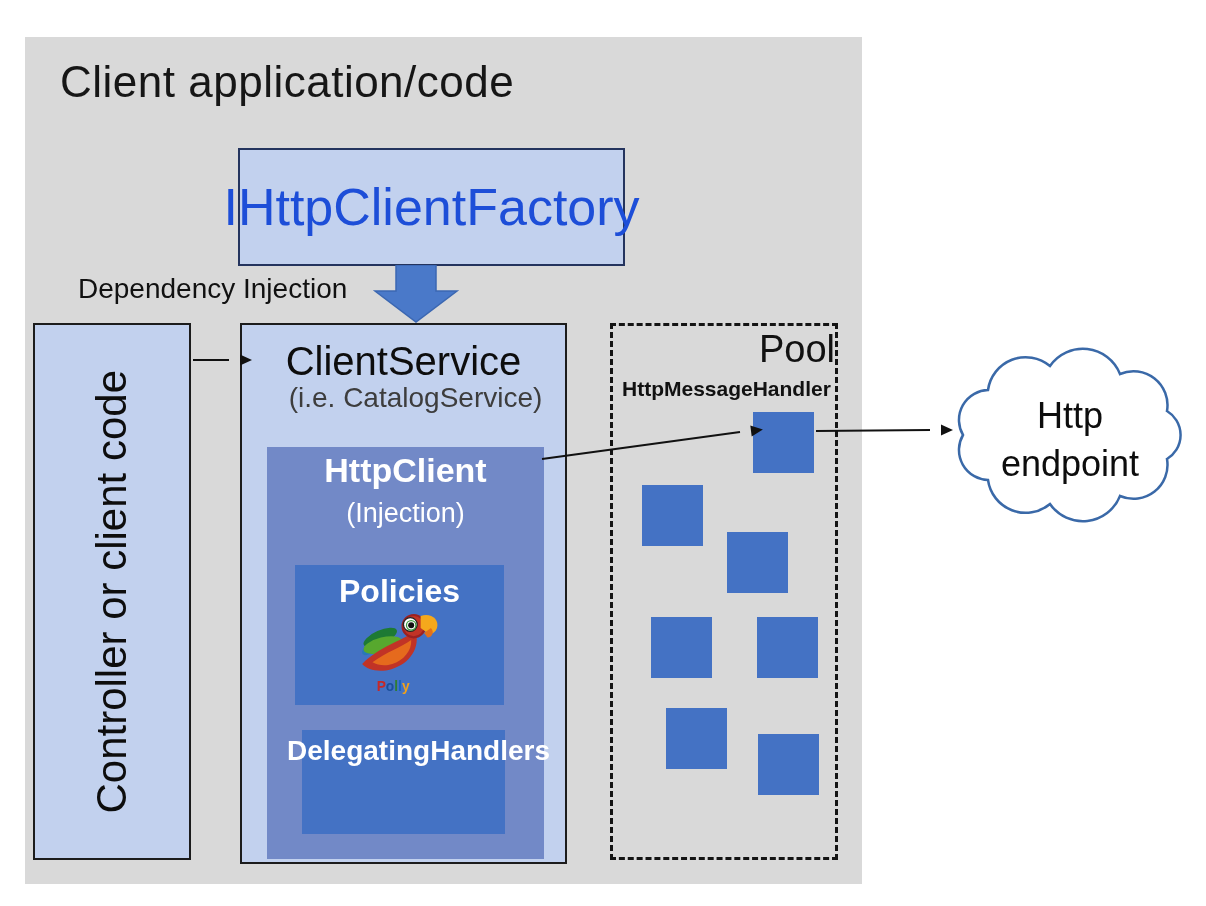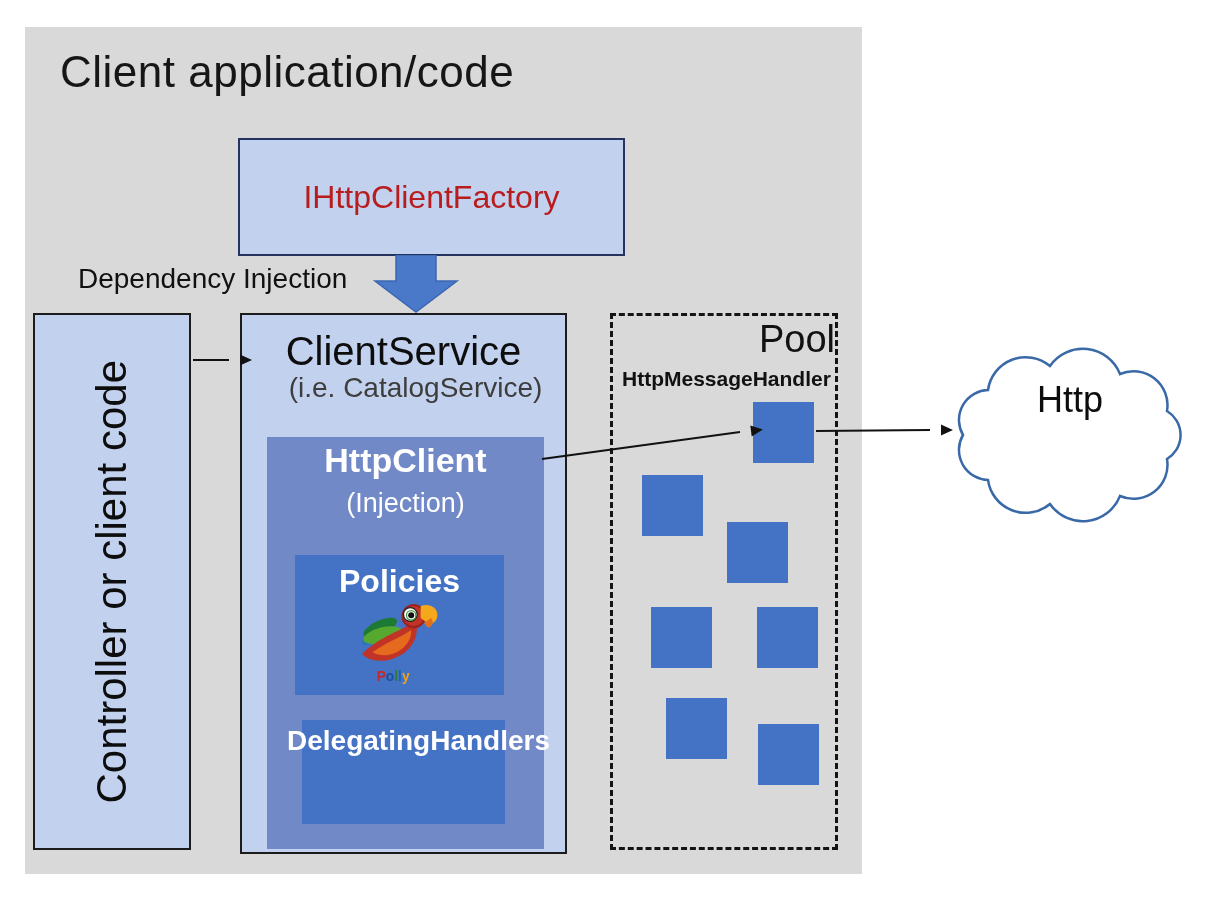--- a/index.html
+++ b/index.html
@@ -11,35 +11,35 @@
     --arrow-blue-edge:#3b67b2;
     --cloud-stroke:#3a69a8;
     --ink:#1a1a1a;
   }
   *{margin:0;padding:0;box-sizing:border-box;}
   html,body{background:#ffffff;}
   body{font-family:"Liberation Sans","DejaVu Sans",sans-serif;color:var(--ink);}
   .stage{position:relative;width:1206px;height:906px;background:#ffffff;overflow:hidden;}
 
   .client-app{
-    position:absolute;left:25px;top:27px;width:837px;height:847px;
+    position:absolute;left:25px;top:37px;width:837px;height:847px;
     background:var(--gray-bg);
     text-decoration:underline;
   }
   .app-title{
     position:absolute;left:35px;top:20px;
     font-size:44px;letter-spacing:0.5px;color:#161616;
   }
 
   .factory-box{
     position:absolute;left:213px;top:111px;width:387px;height:118px;
     background:var(--light-blue);border:2px solid #24345e;
     display:flex;align-items:center;justify-content:center;
   }
-  .factory-box span{font-size:32px;color:#b91c1c;}
+  .factory-box span{font-size:52px;color:#1d4ed8;}
 
   .di-label{
     position:absolute;left:53px;top:236px;font-size:28px;color:#111;
   }
 
   .big-arrow{position:absolute;left:346px;top:228px;}
 
   .controller-box{
     position:absolute;left:8px;top:286px;width:158px;height:537px;
     background:var(--light-blue);border:2px solid #1c1c1c;
@@ -85,21 +85,21 @@
   }
   .pool-title{text-align:right;font-size:38px;color:#111;margin-top:2px;}
   .pool-type{font-size:21px;font-weight:bold;color:#111;margin:6px 0 0 9px;}
   .pool-inst{font-size:21px;color:#111;margin:9px 0 0 9px;}
   .sq{
     position:absolute;width:61px;height:61px;background:var(--dark-blue);
   }
 
   .cloud-svg{position:absolute;left:938px;top:340px;}
   .cloud-text{
-    position:absolute;left:975px;top:376px;width:190px;text-align:center;
+    position:absolute;left:975px;top:392px;width:190px;text-align:center;
     font-size:36px;color:#0d0d0d;line-height:48px;
   }
 
   .overlay{position:absolute;left:0;top:0;pointer-events:none;}
 </style>
 </head>
 <body>
 
 <div class="stage">
 
@@ -169,20 +169,21 @@
 
   </div>
 
   <svg class="cloud-svg" width="260" height="190" viewBox="0 0 260 190">
     <path d="M25,95 A30,30 0 0 1 50,50 A38,38 0 0 1 112,26 A40,40 0 0 1 182,34
              A34,34 0 0 1 229,71 A28,28 0 0 1 229,119 A34,34 0 0 1 182,156
              A40,40 0 0 1 112,164 A38,38 0 0 1 50,140 A30,30 0 0 1 25,95 Z" fill="#ffffff" stroke="var(--cloud-stroke)" stroke-width="2.5"></path>
   </svg>
   <div class="cloud-text">
     <div>Http</div>
+    <div>endpoint</div>
   </div>
 
   <svg class="overlay" width="1206" height="906" viewBox="0 0 1206 906">
 
     <line x1="193" y1="360" x2="229" y2="360" stroke="#111" stroke-width="2"></line>
     <polygon points="0,-5.5 12,0 0,5.5" transform="translate(240,360)" fill="#111"></polygon>
 
     <line x1="542" y1="459" x2="740" y2="432" stroke="#111" stroke-width="2"></line>
     <polygon points="0,-5.5 12,0 0,5.5" transform="translate(751,431) rotate(-7.5)" fill="#111"></polygon>
 

